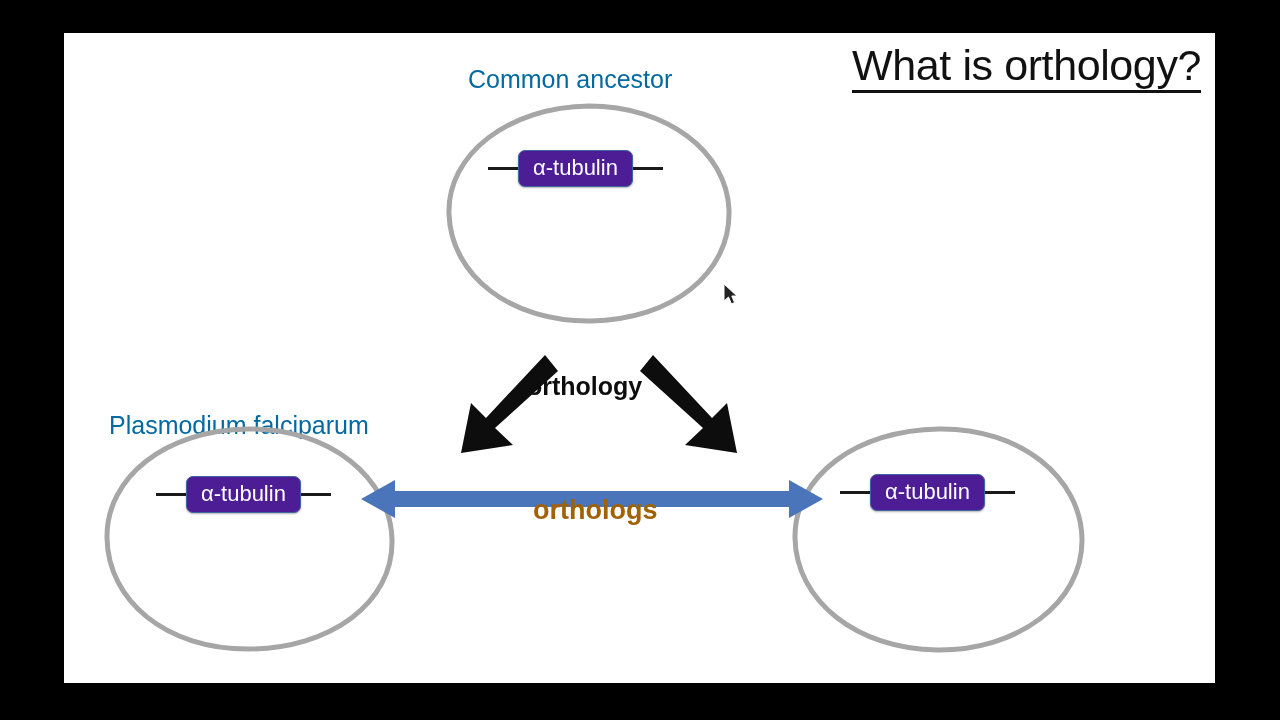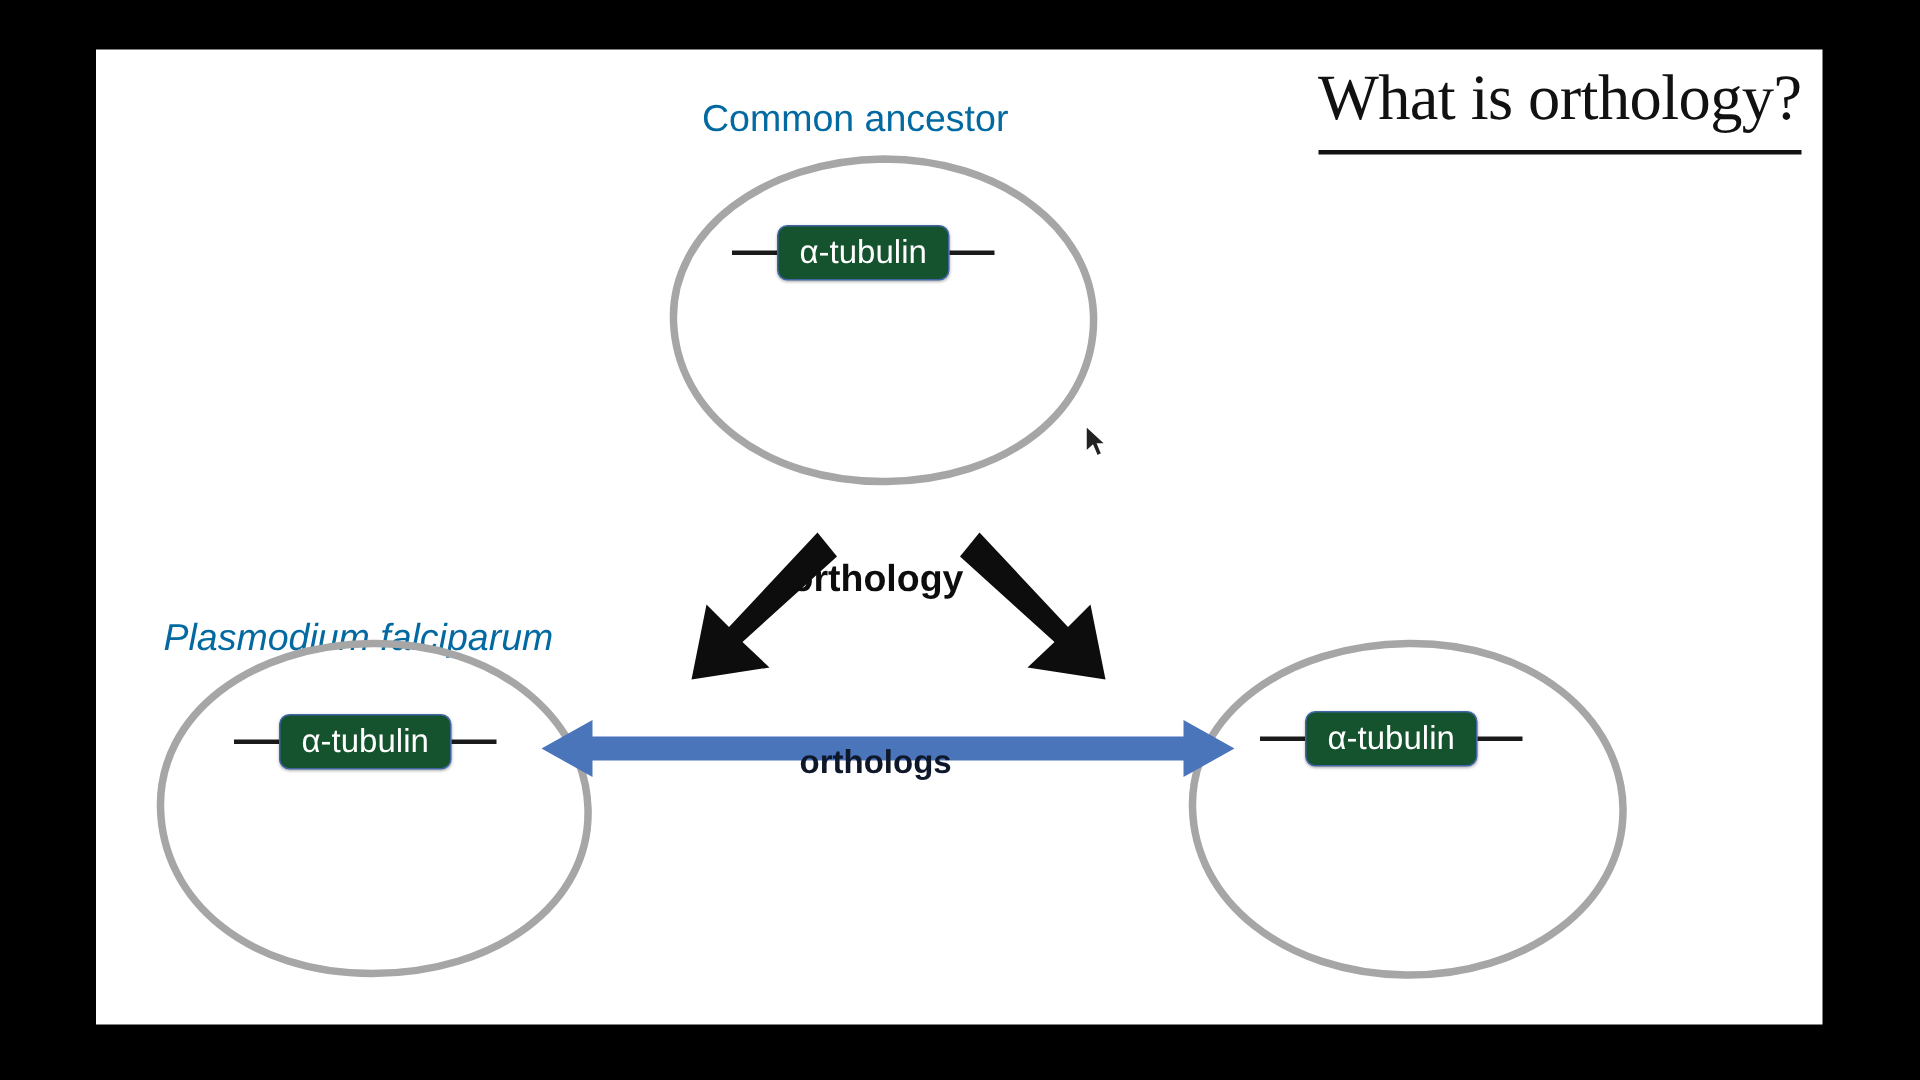--- a/index.html
+++ b/index.html
@@ -30,50 +30,48 @@
   #title {
     position: absolute;
     right: 14px;
     top: 10px;
     font-size: 43px;
     line-height: 1.05;
     color: #111111;
     letter-spacing: -0.4px;
     white-space: nowrap;
     border-bottom: 3px solid #111111;
-    padding-bottom: 12px;
-    font-family: Liberation Serif, serif;
+    padding-bottom: 2px;
   }
   
   .cell-label {
     position: absolute;
     font-size: 25px;
     color: #0369a1;
     white-space: nowrap;
   }
   .cell-label.species {
-    font-style: italic;
   }
   
   .cell-oval {
     position: absolute;
   }
   
   .gene {
     position: absolute;
     display: flex;
     align-items: center;
     white-space: nowrap;
   }
   .gene-line {
     height: 3px;
     background: #1a1a1a;
   }
   .gene-box {
-    background: #14532d;
+    background: #4c1d95;
     border: 1px solid #3f65a4;
     border-radius: 7px;
     color: #ffffff;
     font-size: 22px;
     padding: 5px 14px 7px 14px;
     box-shadow: 0 1px 2px rgba(0,0,0,0.30);
     line-height: 1.05;
   }
   
   .spec-arrow { position: absolute; }
@@ -81,23 +79,23 @@
     position: absolute;
     font-size: 25px;
     font-weight: bold;
     color: #0d0d0d;
     white-space: nowrap;
   }
   
   #orthologs-arrow { position: absolute; }
   #orthologs-label {
     position: absolute;
-    font-size: 22px;
+    font-size: 27px;
     font-weight: bold;
-    color: #0f172a;
+    color: #a16207;
     white-space: nowrap;
   }
   
   #cursor { position: absolute; }
 </style>
 </head>
 <body>
 
 <div id="stage">
 

